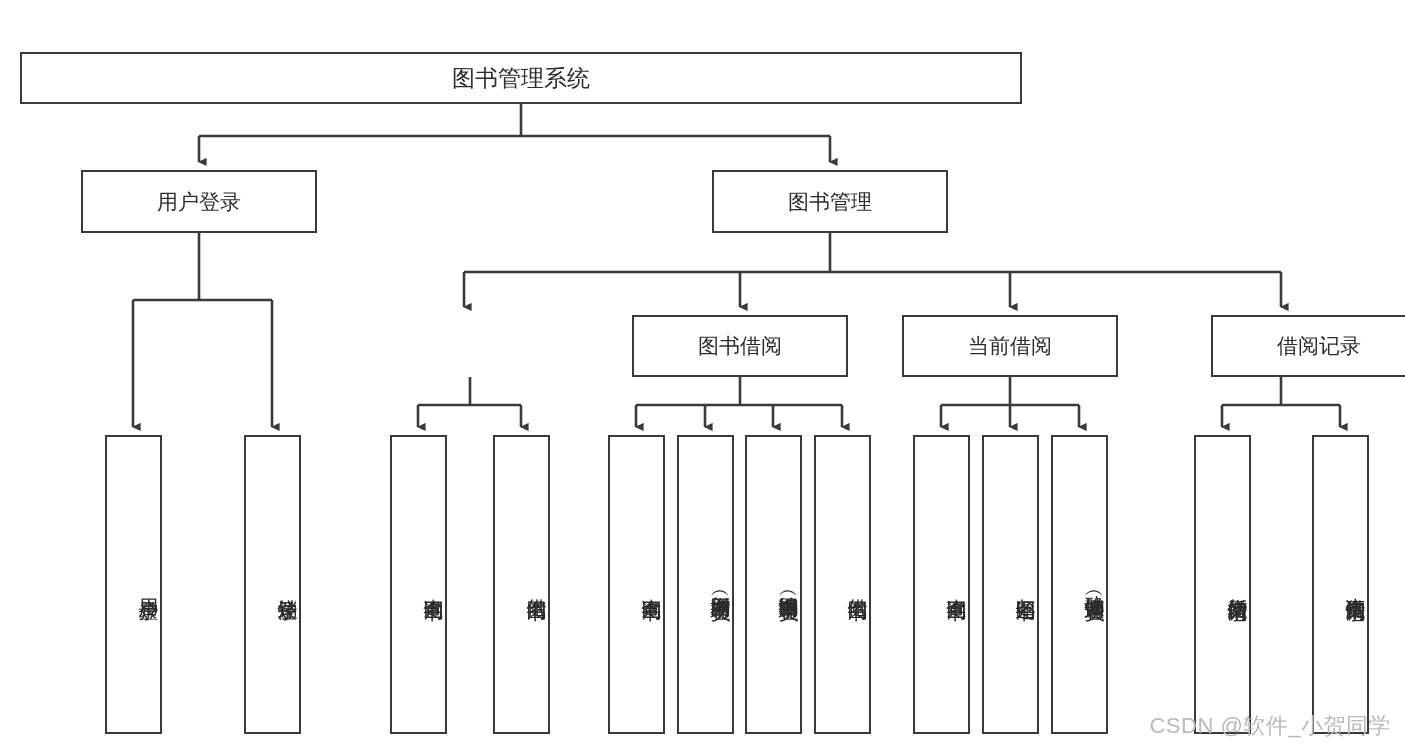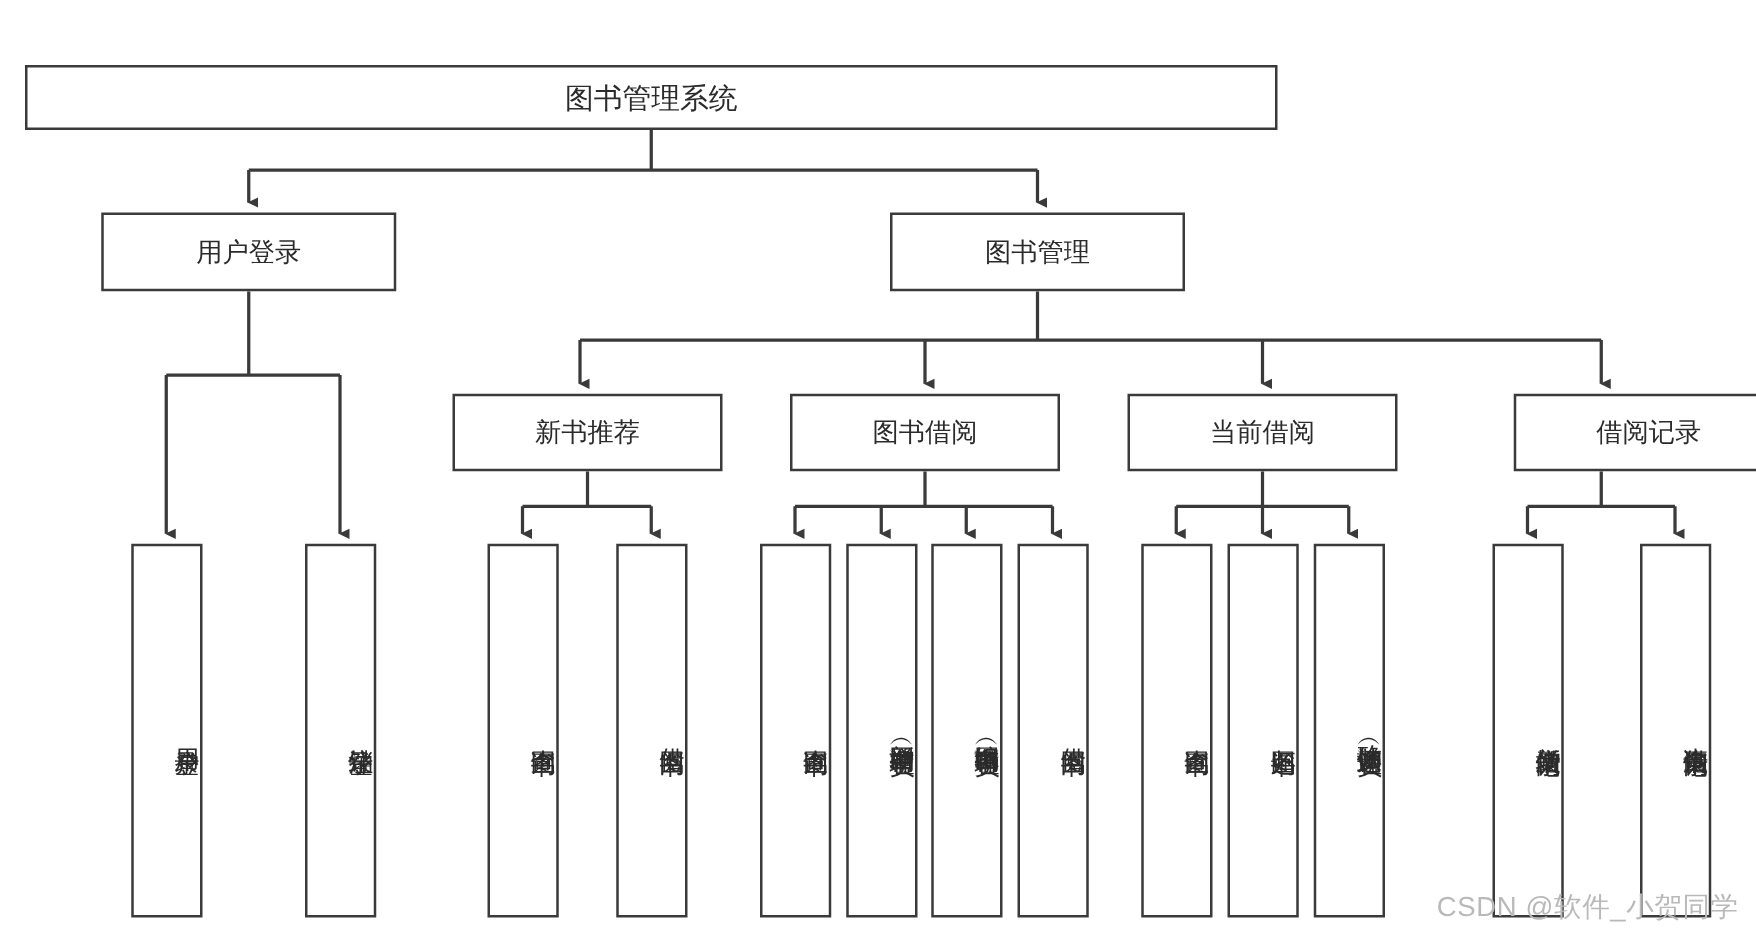--- a/index.html
+++ b/index.html
@@ -139,23 +139,20 @@
   </div>
 
   <div class="node-box level-1" style="left:81px; top:170px; width:236px; height:63px;">
     <span class="node-label">用户登录</span>
   </div>
 
   <div class="node-box level-1" style="left:712px; top:170px; width:236px; height:63px;font-family:Liberation Mono, monospace;">
     <span class="node-label">图书管理</span>
   </div>
 
-  <div class="node-box level-2" style="left:362px; top:315px; width:216px; height:62px;">
-    <span class="node-label">新书推荐</span>
-  </div>
 
   <div class="node-box level-2" style="left:632px; top:315px; width:216px; height:62px;">
     <span class="node-label">图书借阅</span>
   </div>
 
   <div class="node-box level-2" style="left:902px; top:315px; width:216px; height:62px;">
     <span class="node-label">当前借阅</span>
   </div>
 
   <div class="node-box level-2" style="left:1211px; top:315px; width:216px; height:62px;">

